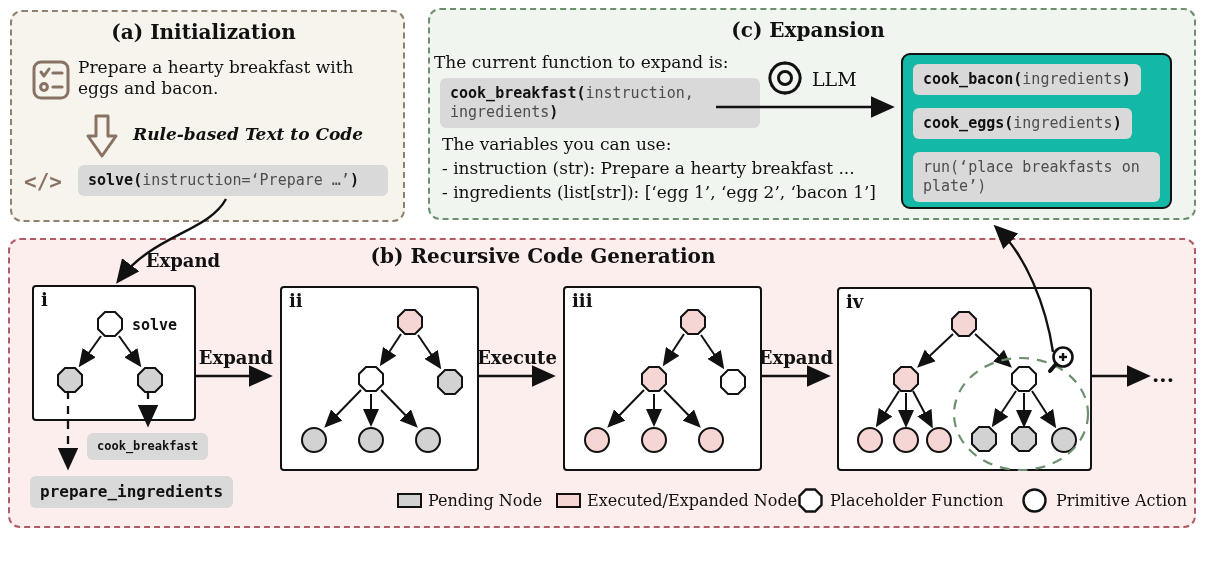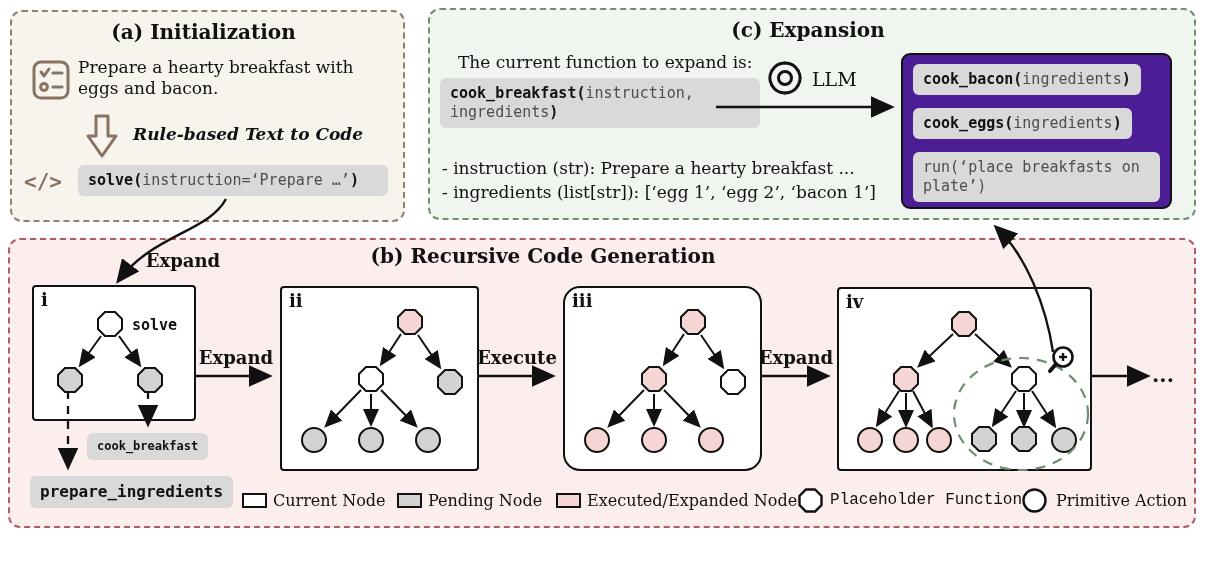--- a/index.html
+++ b/index.html
@@ -56,24 +56,25 @@
     </div>
     <div class="abs" style="left:121px;top:112px;font-style:italic;font-weight:bold;font-size:17px;">Rule-based Text to Code</div>
     <div class="abs brown" style="left:12px;top:158px;font-family:'DejaVu Sans Mono','Liberation Mono',monospace;font-weight:bold;font-size:21px;">&lt;/&gt;</div>
     <div class="abs chip" style="left:66px;top:153px;width:310px;white-space:nowrap;">
       <b>solve(</b><span>instruction=‘Prepare …’</span><b>)</b>
     </div>
   </div>
 
   <div id="panel-c" class="panel">
     <div class="panel-title" style="top:8px;">(c) Expansion</div>
-    <div class="abs body-text" style="left:28px;top:42px;">The current function to expand is:</div>
+    <div class="abs body-text" style="left:4px;top:42px;">The current function to expand is:</div>
     <div class="abs chip" style="left:10px;top:68px;width:320px;">
       <b>cook_breakfast(</b><span>instruction, ingredients</span><b>)</b>
     </div>
+    <div class="abs body-text" style="left:12px;top:124px;">The variables you can use:</div>
     <div class="abs body-text" style="left:12px;top:148px;">- instruction (str): Prepare a hearty breakfast ...</div>
     <div class="abs body-text" style="left:12px;top:172px;">- ingredients (list[str]): [‘egg 1’, ‘egg 2’, ‘bacon 1’]</div>
 
     <div class="abs" style="left:335px;top:48px;">
       <svg width="40" height="40" viewBox="-20 -20 40 40">
         <g fill="none" stroke="var(--ink)" stroke-width="3" stroke-linecap="round">
           <g>
               <path d="M 0,-15 A 15,15 0 0 1 13,-7.5"></path>
             </g>
           <g transform="rotate(60)">
@@ -90,21 +91,21 @@
             </g>
           <g transform="rotate(300)">
               <path d="M 0,-15 A 15,15 0 0 1 13,-7.5"></path>
             </g>
           <circle r="6.5"></circle>
         </g>
       </svg>
     </div>
     <div class="abs" style="left:382px;top:58px;font-size:19px;">LLM</div>
 
-    <div class="abs" style="left:471px;top:43px;width:267px;height:152px;background:#4c1d95;border:2.5px solid var(--ink);border-radius:9px;">
+    <div class="abs" style="left:471px;top:43px;width:267px;height:152px;background:#14b8a6;border:2.5px solid var(--ink);border-radius:9px;">
       <div class="abs chip" style="left:10px;top:9px;white-space:nowrap;">
         <b>cook_bacon(</b><span>ingredients</span><b>)</b>
       </div>
       <div class="abs chip" style="left:10px;top:53px;white-space:nowrap;">
         <b>cook_eggs(</b><span>ingredients</span><b>)</b>
       </div>
       <div class="abs chip" style="left:10px;top:97px;width:247px;">
         <b></b><span>run(‘place breakfasts on plate’)</span><b></b>
       </div>
     </div>
@@ -151,21 +152,21 @@
       <line class="edge" x1="99" y1="102" x2="133" y2="137" marker-end="url(#ah2)"></line>
       <polygon class="oct f-pink" points="5,-12 12,-5 12,5 5,12 -5,12 -12,5 -12,-5 -5,-12" transform="translate(128,34)"></polygon>
       <polygon class="oct f-white" points="5,-12 12,-5 12,5 5,12 -5,12 -12,5 -12,-5 -5,-12" transform="translate(89,91)"></polygon>
       <polygon class="oct f-gray" points="5,-12 12,-5 12,5 5,12 -5,12 -12,5 -12,-5 -5,-12" transform="translate(168,94)"></polygon>
       <circle class="circ f-gray" cx="32" cy="152" r="12"></circle>
       <circle class="circ f-gray" cx="89" cy="152" r="12"></circle>
       <circle class="circ f-gray" cx="146" cy="152" r="12"></circle>
     </svg>
   </div>
 
-  <div class="tree-box" style="left:563px;top:286px;width:195px;height:181px;border-radius:17px;">
+  <div class="tree-box" style="left:563px;top:286px;width:195px;height:181px;">
     <div class="step-num">iii</div>
     <svg width="195" height="181" viewBox="0 0 195 181">
       <defs>
           <marker id="ah3" markerWidth="9" markerHeight="8" refX="7" refY="4" orient="auto">
             <path d="M0,0 L9,4 L0,8 Z" fill="#111"></path>
           </marker>
         </defs>
       <line class="edge" x1="119" y1="46" x2="100" y2="75" marker-end="url(#ah3)"></line>
       <line class="edge" x1="136" y1="47" x2="157" y2="78" marker-end="url(#ah3)"></line>
       <line class="edge" x1="79" y1="102" x2="45" y2="137" marker-end="url(#ah3)"></line>
@@ -204,33 +205,29 @@
       <circle class="circ f-pink" cx="100" cy="151" r="12"></circle>
       <polygon class="oct f-gray" points="5,-12 12,-5 12,5 5,12 -5,12 -12,5 -12,-5 -5,-12" transform="translate(145,150)"></polygon>
       <polygon class="oct f-gray" points="5,-12 12,-5 12,5 5,12 -5,12 -12,5 -12,-5 -5,-12" transform="translate(185,150)"></polygon>
       <circle class="circ f-gray" cx="225" cy="151" r="12"></circle>
     </svg>
   </div>
 
   <div class="abs chip" style="left:87px;top:433px;font-size:12px;z-index:6;"><b>cook_breakfast</b></div>
   <div class="abs chip" style="left:30px;top:476px;font-size:16px;z-index:6;text-align:center;"><b>prepare_ingredients</b></div>
 
-  <div class="legend-item" style="left:242px;">
-    <span class="swatch"></span>
-    <span>Current Node</span>
-  </div>
   <div class="legend-item" style="left:397px;">
     <span class="swatch gray"></span>
     <span>Pending Node</span>
   </div>
   <div class="legend-item" style="left:556px;">
     <span class="swatch pink"></span>
     <span>Executed/Expanded Node</span>
   </div>
-  <div class="legend-item" style="left:797px;font-family:Liberation Mono, monospace;">
+  <div class="legend-item" style="left:797px;">
     <svg width="27" height="27" viewBox="-13.5 -13.5 27 27">
       <polygon points="4.6,-11 11,-4.6 11,4.6 4.6,11 -4.6,11 -11,4.6 -11,-4.6 -4.6,-11" fill="#fff" stroke="#111" stroke-width="2.4"></polygon>
     </svg>
     <span>Placeholder Function</span>
   </div>
   <div class="legend-item" style="left:1021px;gap:8px;">
     <svg width="27" height="27" viewBox="-13.5 -13.5 27 27">
       <circle r="11" fill="#fff" stroke="#111" stroke-width="2.4"></circle>
     </svg>
     <span>Primitive Action</span>

